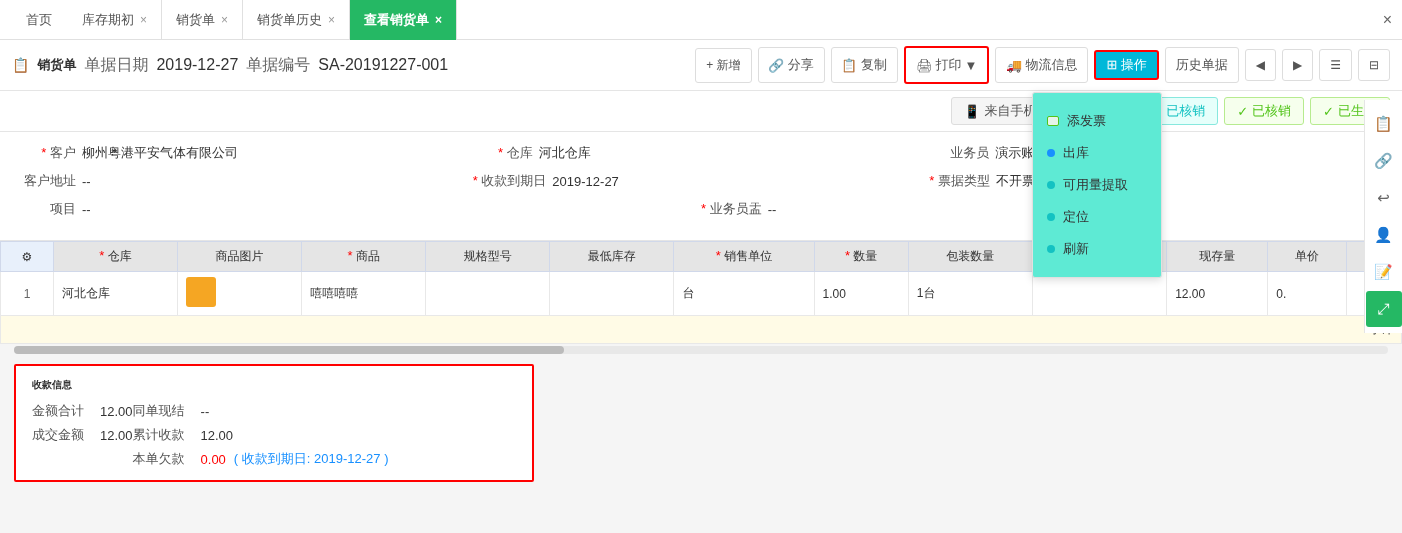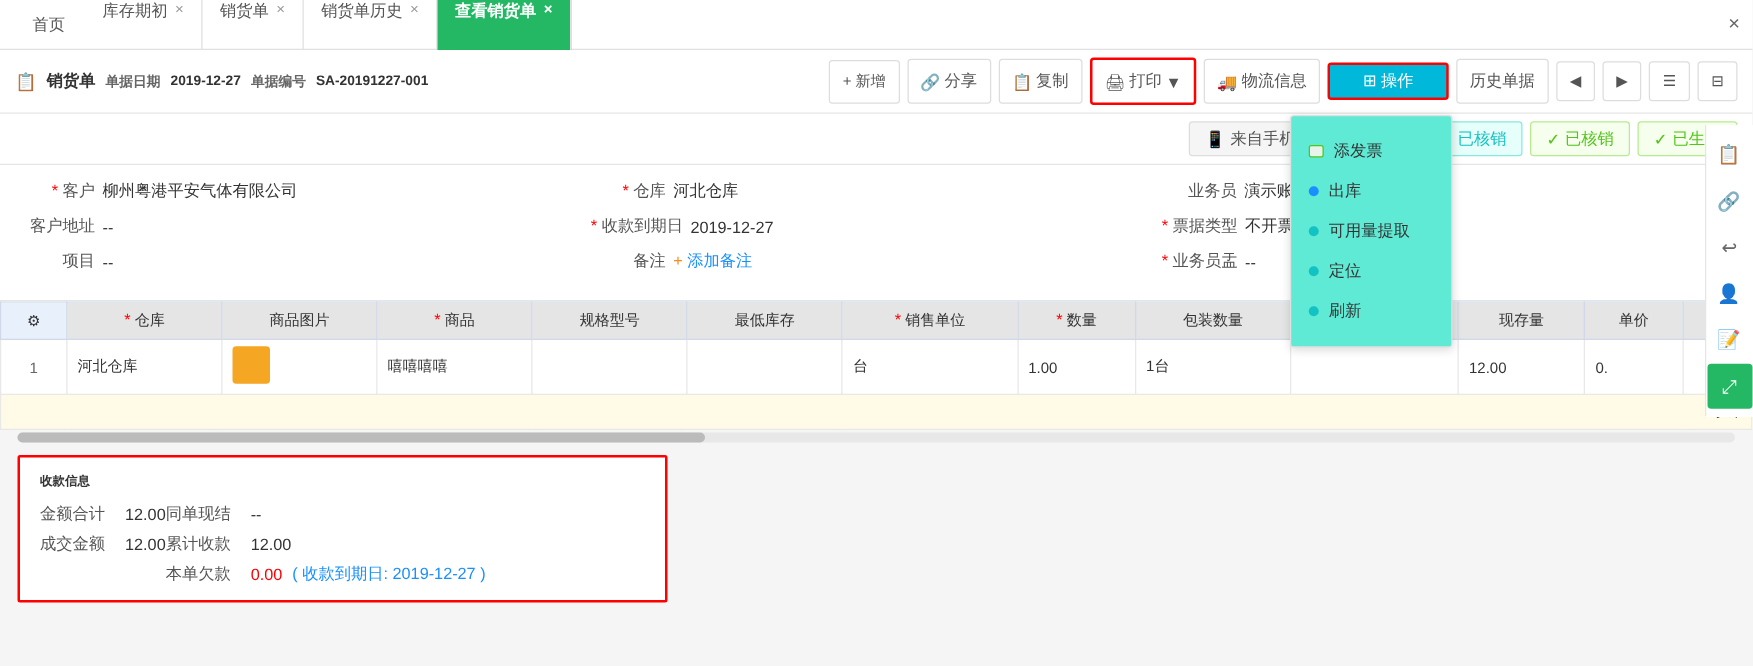--- a/index.html
+++ b/index.html
@@ -5,21 +5,21 @@
     * { box-sizing: border-box; margin: 0; padding: 0; font-family: 'Microsoft YaHei', Arial, sans-serif; font-size: 13px; }
     body { background: #f5f5f5; overflow: hidden; }
 
     
     .tab-bar {
       display: flex; align-items: center; background: #fff;
       border-bottom: 1px solid #e0e0e0; padding: 0 10px; height: 40px;
       position: relative;
     }
     .tab-item {
-      display: flex; padding: 0 14px; height: 40px;
+      display: flex; align-items: center; padding: 0 14px; height: 40px;
       border-right: 1px solid #e0e0e0; cursor: pointer; color: #555;
       font-size: 13px; white-space: nowrap;
     }
     .tab-item:first-child { border-left: 1px solid #e0e0e0; }
     .tab-item.active {
       background: #25b864; color: #fff; font-weight: bold;
     }
     .tab-item .close-btn {
       margin-left: 6px; font-size: 12px; color: #999; cursor: pointer;
     }
@@ -33,21 +33,21 @@
     .toolbar {
       display: flex; align-items: center; background: #fff;
       padding: 6px 12px; border-bottom: 1px solid #e5e5e5;
       gap: 6px; flex-wrap: wrap;
     }
     .doc-title-area {
       display: flex; align-items: center; gap: 8px; flex: 1;
     }
     .doc-icon { color: #25b864; font-size: 14px; }
     .doc-label { font-size: 13px; color: #333; font-weight: bold; }
-    .meta-item { font-size: 11px; color: #666; font-weight: bold; }
+    .meta-item { font-size: 16px; color: #666; }
     .meta-val { color: #333; }
     .toolbar-actions {
       display: flex; align-items: center; gap: 6px; margin-left: auto;
     }
     .btn-action {
       display: flex; align-items: center; gap: 3px; padding: 8px 10px;
       border: 1px solid #ddd; border-radius: 3px; background: #fff;
       cursor: pointer; font-size: 12px; color: #555; white-space: nowrap;
     }
     .btn-action.highlighted { border: 2px solid red; }
@@ -137,21 +137,21 @@
     .right-icon {
       width: 36px; height: 36px; display: flex; align-items: center;
       justify-content: center; cursor: pointer; color: #666; font-size: 15px;
     }
     .right-icon.active { background: #25b864; color: #fff; border-radius: 3px; }
 
     
     .btn-op-active {
       background: #00b8d9; color: #fff; border-color: #00b8d9;
       border: 2px solid red !important; border-radius: 3px;
-      padding: 4px 26px; font-size: 12px; cursor: pointer;
+      padding: 4px 10px; font-size: 12px; cursor: pointer;
     }
 
     .scrollbar-area { height: 8px; background: #e8e8e8; margin: 0 14px 0 14px; border-radius: 4px; }
     .scrollbar-thumb { width: 40%; height: 8px; background: #bbb; border-radius: 4px; }
 
     .main-content { height: calc(533px - 40px); overflow-y: auto; }
   </style>
 </head>
 <body>
 
@@ -269,27 +269,20 @@
       </div>
       <div class="form-field">
         <span class="field-label required">票据类型</span>
         <span class="field-value">不开票</span>
       </div>
     </div>
     <div class="form-row">
       <div class="form-field">
         <span class="field-label">项目</span>
         <span class="field-value">--</span>
-      </div>
-      <div class="form-field">
-        <span class="field-label">备注</span>
-        <span class="field-value blue">
-          <span style="color:#fa8c16;">+</span>
-          <span>添加备注</span>
-        </span>
       </div>
       <div class="form-field">
         <span class="field-label required">业务员盂</span>
         <span class="field-value">--</span>
       </div>
     </div>
   </div>
 
   <div class="table-wrap">
     <table>

